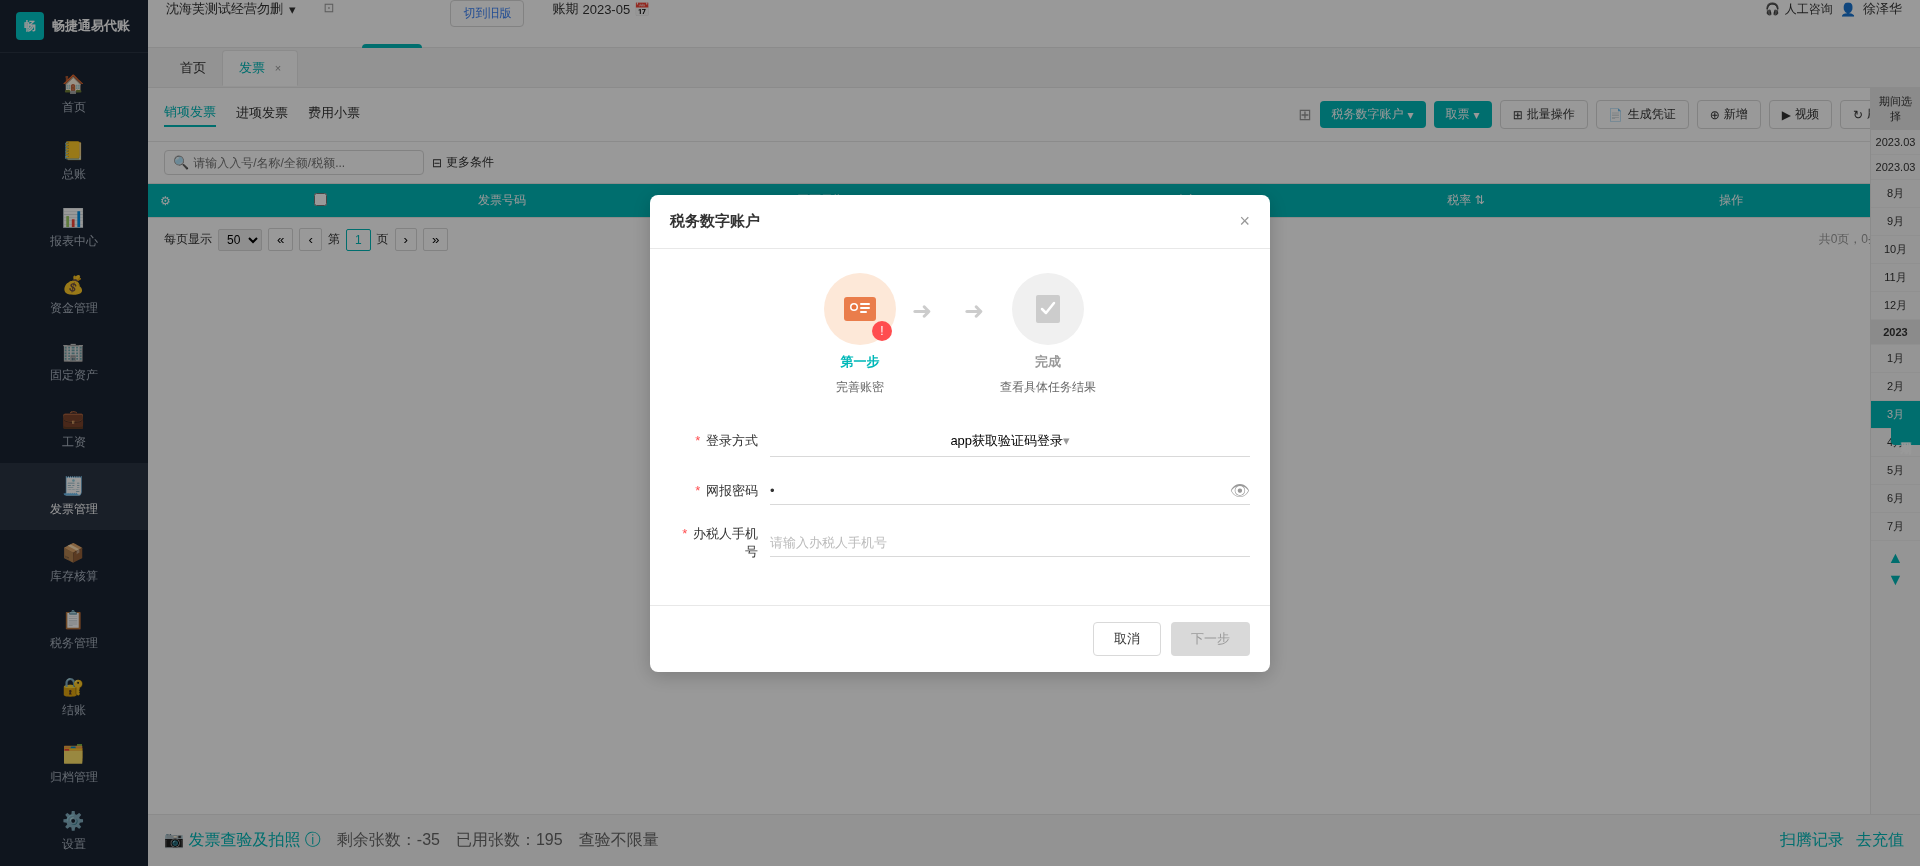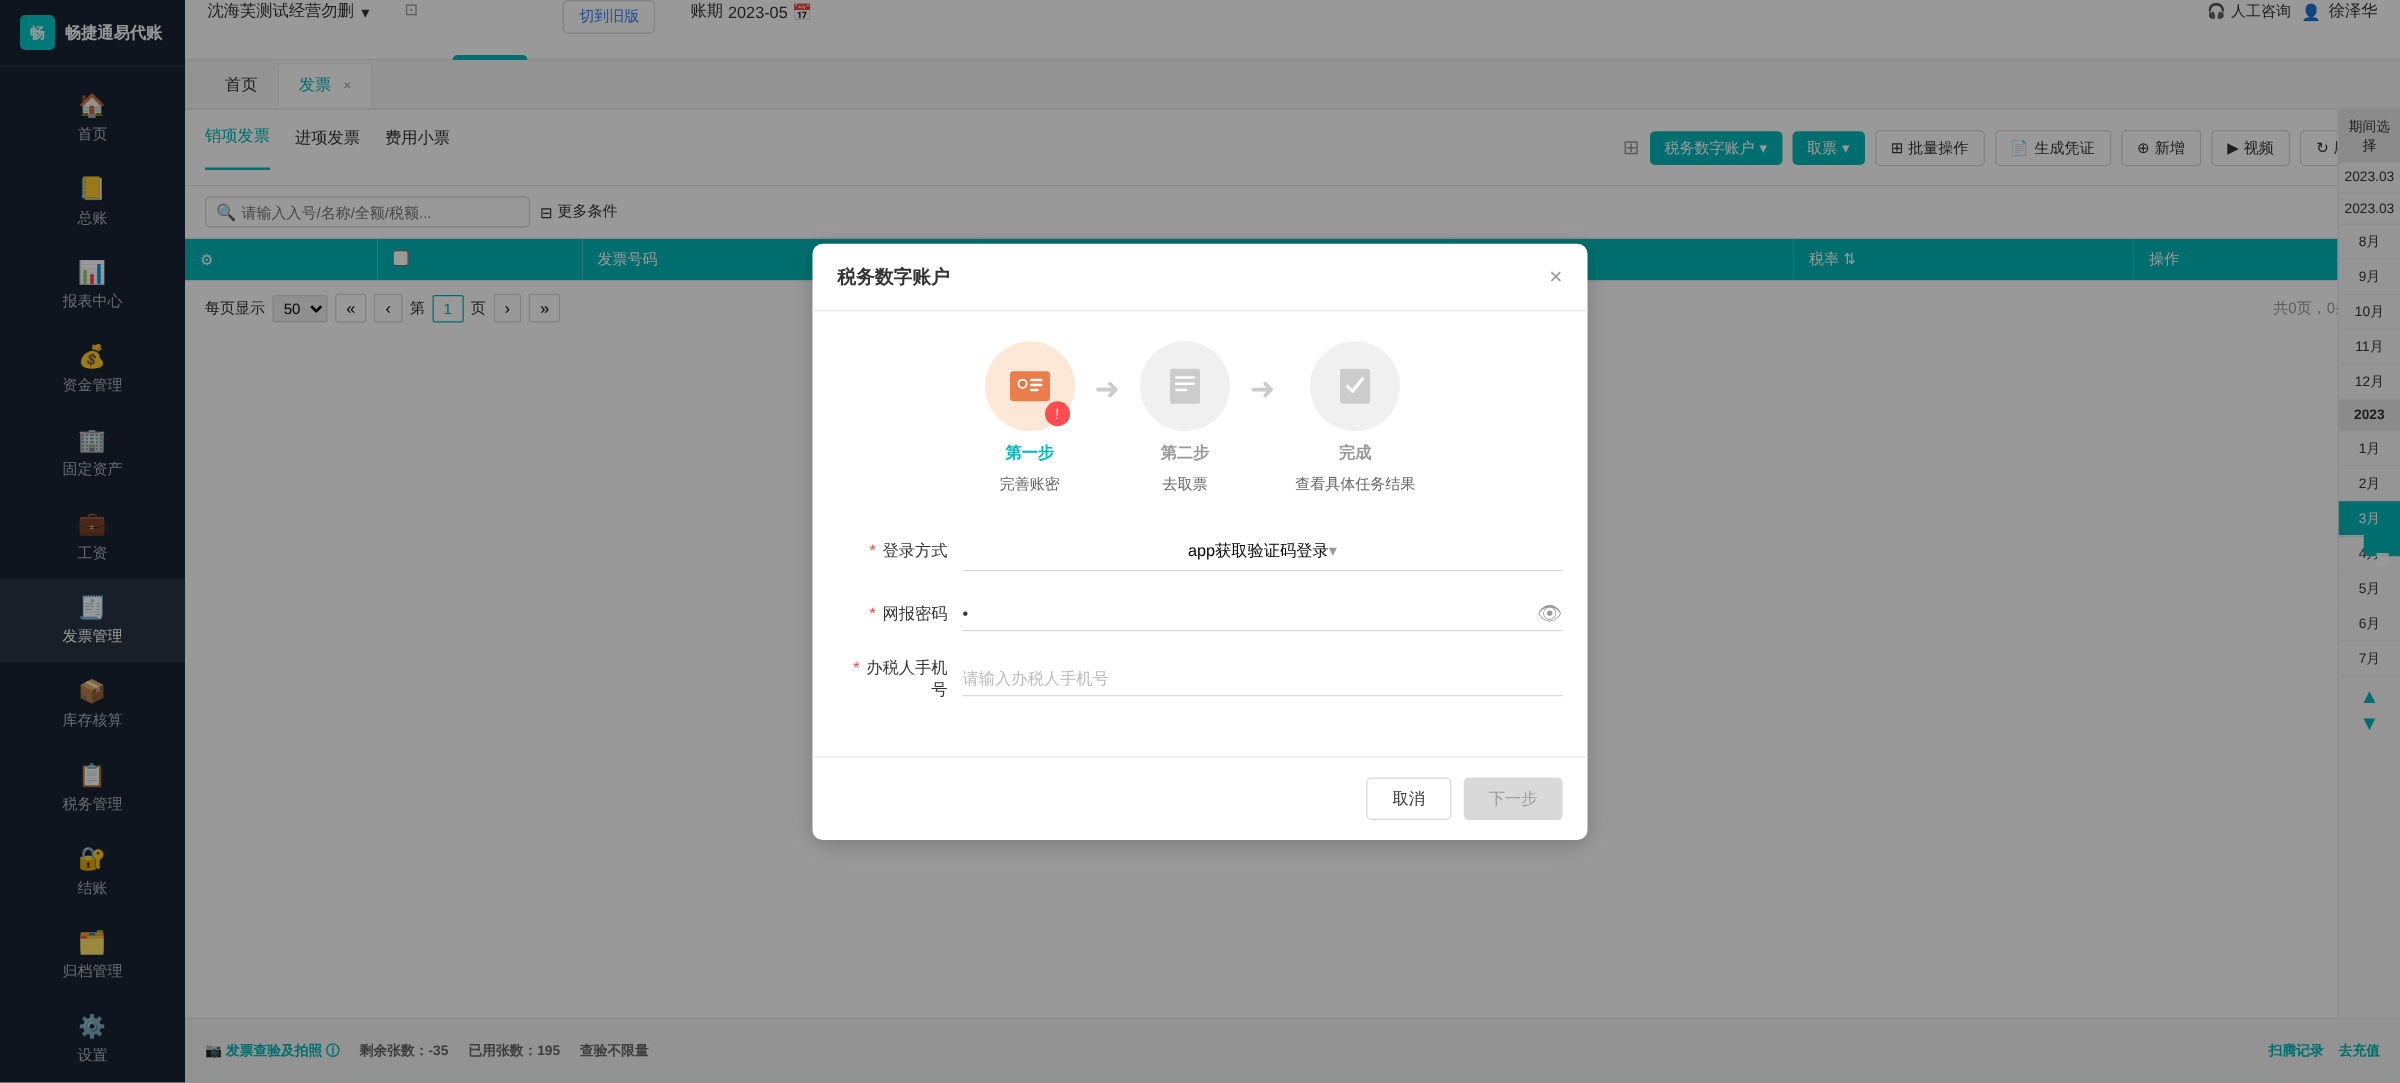--- a/index.html
+++ b/index.html
@@ -35,21 +35,21 @@
     .tabbar { height: 40px; background: #f5f5f5; display: flex; align-items: center; padding: 0 16px; border-bottom: 1px solid #e8e8e8; }
     .tab { padding: 8px 16px; font-size: 13px; color: #333; cursor: pointer; border-radius: 4px 4px 0 0; }
     .tab.active { background: #fff; color: #00b8b8; border: 1px solid #e8e8e8; border-bottom: 1px solid #fff; }
     .tab-close { margin-left: 6px; color: #999; font-size: 11px; }
 
     
     .page-content { flex: 1; background: #fff; padding: 0; overflow: hidden; position: relative; }
 
     
     .sub-nav { display: flex; align-items: center; padding: 12px 16px; gap: 20px; border-bottom: 1px solid #e8e8e8; }
-    .sub-nav-item { font-size: 13px; color: #333; cursor: pointer; padding-bottom: 16px; }
+    .sub-nav-item { font-size: 13px; color: #333; cursor: pointer; padding-bottom: 4px; }
     .sub-nav-item.active { color: #00b8b8; border-bottom: 2px solid #00b8b8; }
 
     
     .toolbar { display: flex; align-items: center; padding: 8px 16px; gap: 8px; border-bottom: 1px solid #e8e8e8; }
     .toolbar-search { display: flex; align-items: center; border: 1px solid #d9d9d9; border-radius: 4px; padding: 4px 8px; gap: 4px; flex: 1; max-width: 260px; }
     .toolbar-search input { border: none; outline: none; font-size: 12px; color: #999; width: 100%; }
     .toolbar-filter { display: flex; align-items: center; gap: 4px; color: #333; font-size: 12px; cursor: pointer; }
     .toolbar-right { margin-left: auto; display: flex; align-items: center; gap: 8px; }
     .toolbar-btn-teal { background: #00b8b8; color: #fff; border: none; padding: 5px 12px; border-radius: 4px; cursor: pointer; font-size: 12px; display: flex; align-items: center; gap: 4px; }
     .toolbar-btn-teal.dropdown { position: relative; }
@@ -61,21 +61,21 @@
     .invoice-table th { background: #00b8b8; color: #fff; padding: 8px 12px; text-align: left; font-weight: normal; white-space: nowrap; }
 
     
     .pagination { display: flex; align-items: center; padding: 10px 16px; border-top: 1px solid #e8e8e8; font-size: 12px; color: #333; gap: 8px; }
     .pagination-left { display: flex; align-items: center; gap: 6px; }
     .pagination-right { margin-left: auto; color: #999; }
     .pagination-btn { padding: 3px 8px; border: 1px solid #d9d9d9; background: #fff; cursor: pointer; border-radius: 2px; }
     .page-num { padding: 3px 8px; border: 1px solid #00b8b8; color: #00b8b8; border-radius: 2px; }
 
     
-    .bottom-bar { height: 52px; background: #f5f5f5; border-top: 1px solid #e8e8e8; display: flex; align-items: center; padding: 0 16px; font-size: 11px; color: #666; gap: 16px; font-weight: bold; }
+    .bottom-bar { height: 52px; background: #f5f5f5; border-top: 1px solid #e8e8e8; display: flex; align-items: center; padding: 0 16px; font-size: 16px; color: #666; gap: 16px; }
     .bottom-bar a { color: #00b8b8; text-decoration: none; }
 
     
     .period-selector { position: absolute; right: 0; top: 0; width: 50px; background: #f9f9f9; border-left: 1px solid #e8e8e8; height: 100%; display: flex; flex-direction: column; }
     .period-item { font-size: 11px; color: #333; padding: 6px 4px; text-align: center; cursor: pointer; border-bottom: 1px solid #f0f0f0; }
     .period-item.active { background: #00b8b8; color: #fff; }
     .period-header { font-size: 11px; color: #333; padding: 6px 4px; text-align: center; background: #e8e8e8; }
 
     
     .modal-overlay { position: fixed; top: 0; left: 0; width: 100%; height: 100%; background: rgba(0,0,0,0.4); z-index: 1000; display: flex; align-items: center; justify-content: center; }
@@ -391,32 +391,20 @@
             <div class="step-badge">
               <span>!</span>
             </div>
           </div>
           <span class="step-label">第一步</span>
           <span class="step-desc">完善账密</span>
         </div>
 
         <div class="step-arrow">➜</div>
 
-        <div class="step">
-          <div class="step-icon-wrap inactive">
-            <svg width="40" height="40" viewBox="0 0 40 40" fill="none" xmlns="http://www.w3.org/2000/svg">
-              <rect x="8" y="6" width="24" height="28" rx="2" fill="#ccc"></rect>
-              <rect x="12" y="12" width="16" height="2" rx="1" fill="#fff"></rect>
-              <rect x="12" y="17" width="16" height="2" rx="1" fill="#fff"></rect>
-              <rect x="12" y="22" width="10" height="2" rx="1" fill="#fff"></rect>
-            </svg>
-          </div>
-          <span class="step-label inactive">第二步</span>
-          <span class="step-desc">去取票</span>
-        </div>
 
         <div class="step-arrow">➜</div>
 
         <div class="step">
           <div class="step-icon-wrap inactive">
             <svg width="40" height="40" viewBox="0 0 40 40" fill="none" xmlns="http://www.w3.org/2000/svg">
               <rect x="8" y="6" width="24" height="28" rx="2" fill="#ccc"></rect>
               <polyline points="14,20 18,24 26,14" stroke="#fff" stroke-width="2.5" fill="none" stroke-linecap="round" stroke-linejoin="round"></polyline>
             </svg>
           </div>

